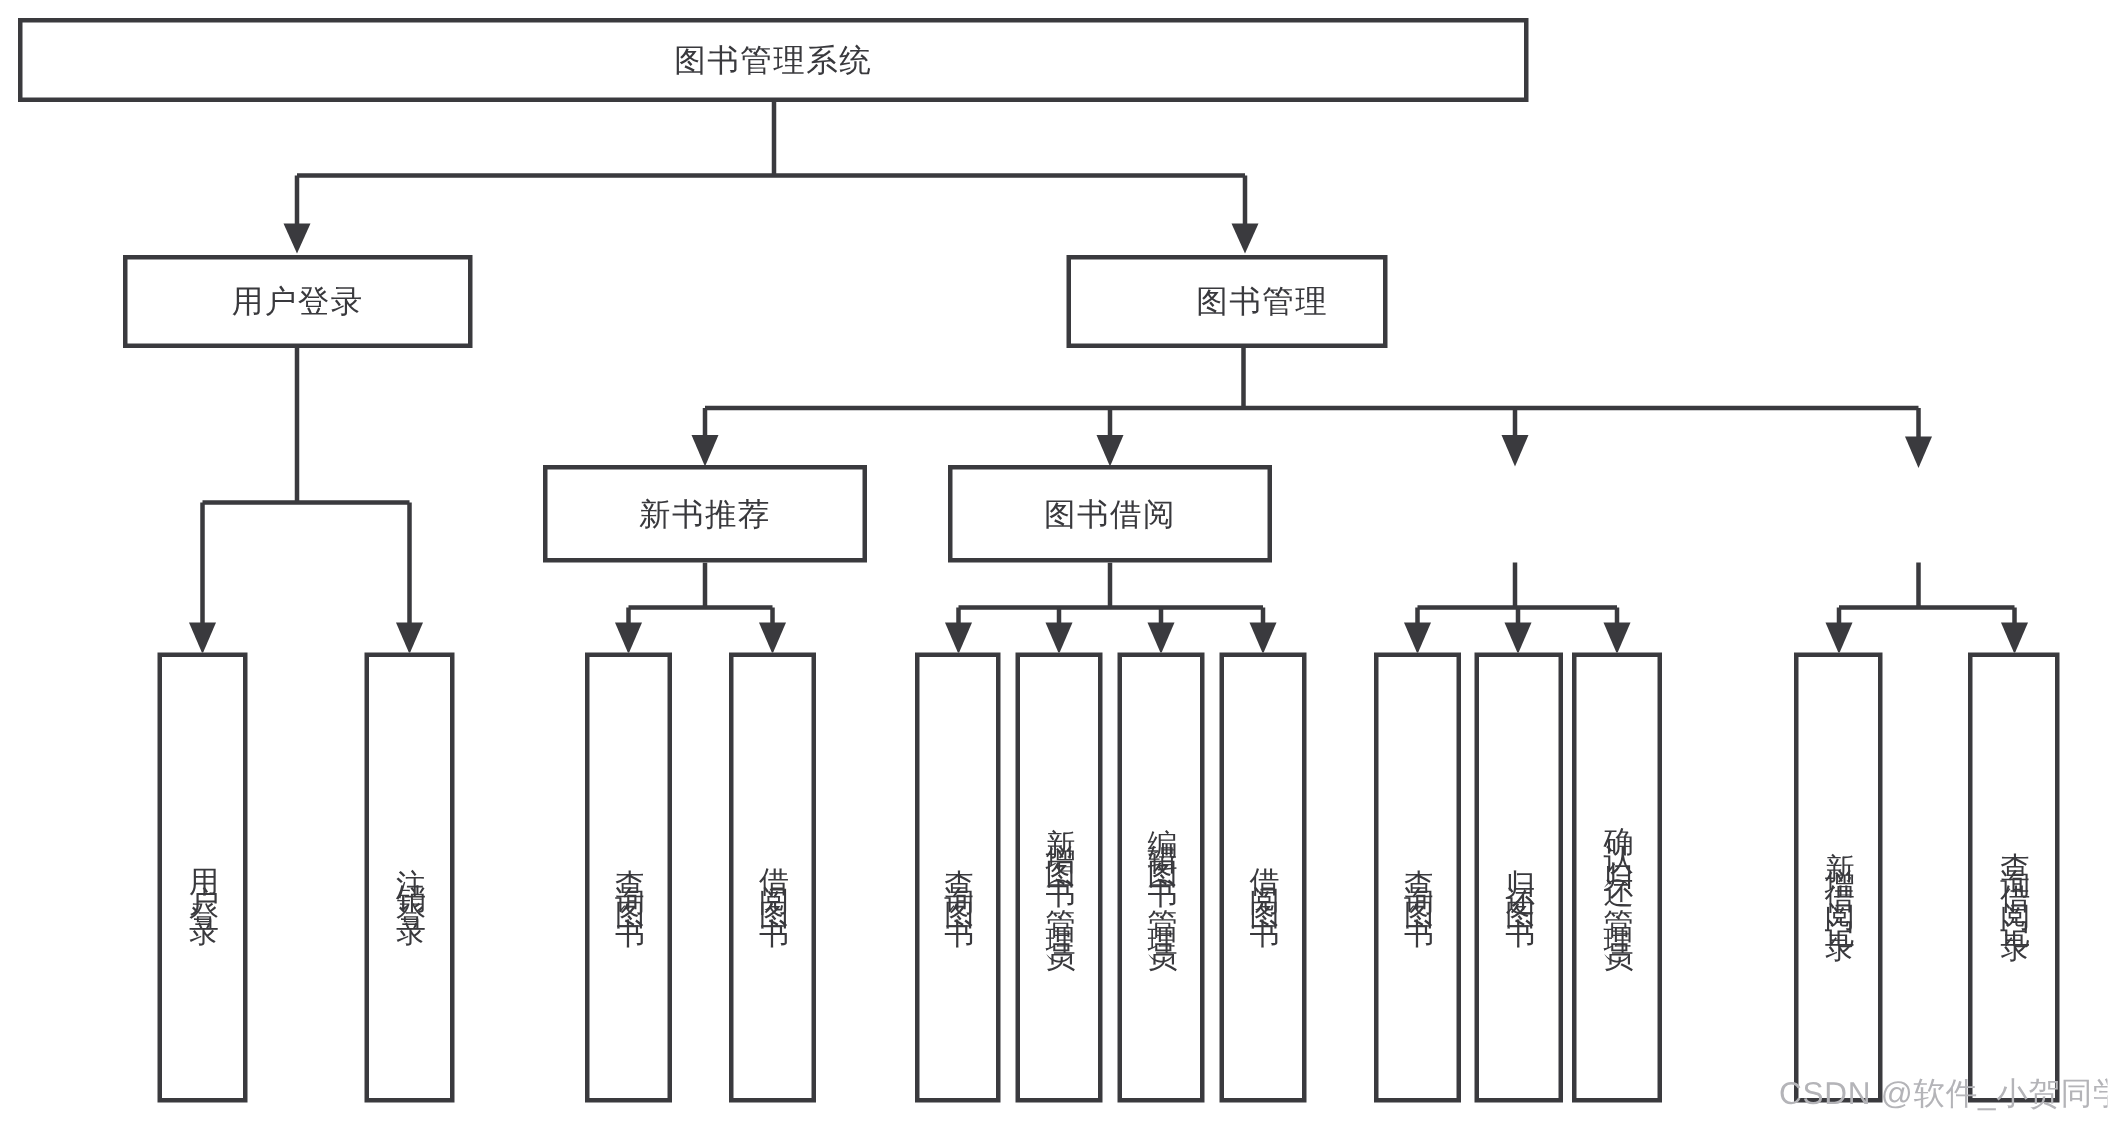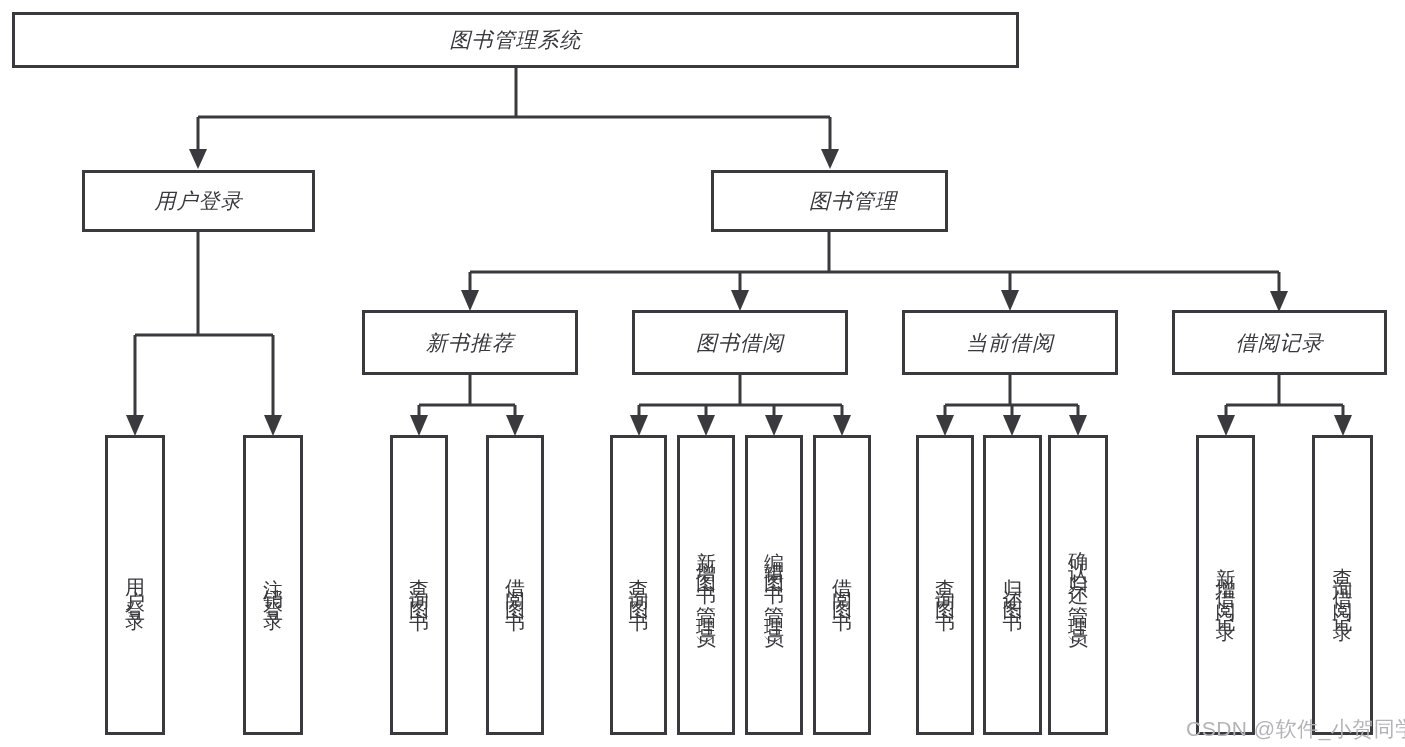--- a/index.html
+++ b/index.html
@@ -12,21 +12,21 @@
   svg.wires { position: absolute; left: 0; top: 0; z-index: 1; }
   .wires path { fill: none; stroke: var(--line, #3a3a3e); stroke-width: 3; }
   .wires polygon { fill: var(--line, #3a3a3e); stroke: none; }
   .node {
     position: absolute; box-sizing: border-box;
     background: #ffffff; border: 3px solid var(--line, #3a3a3e);
     color: var(--text, #39393d);
     display: flex; align-items: center; justify-content: center;
     z-index: 2;
   }
-  .node.h { font-size: 21px; letter-spacing: 1px; white-space: nowrap; font-style: italic; }
+  .node.h { font-size: 21px; letter-spacing: 1px; white-space: nowrap; }
   .vtext {
     writing-mode: vertical-rl; text-orientation: mixed;
     font-size: 20px; letter-spacing: 11px; line-height: 1.15;
   }
   .watermark {
     position: absolute; left: 1186px; top: 715px;
     font-size: 21px; letter-spacing: 0.5px; white-space: nowrap;
     color: var(--watermark, #b4b4b8); z-index: 5;
   }
 </style>
@@ -74,26 +74,24 @@
     <g>
       <path d="M1279 375 V405 M1226 405 H1343 M1226 405 V417 M1343 405 V417"></path>
       <polygon points="1217,415 1235,415 1226,436"></polygon>
       <polygon points="1334,415 1352,415 1343,436"></polygon>
     </g>
   </svg>
 
   <div class="node h" style="left:12px; top:12px; width:1007px; height:56px;">图书管理系统</div>
 
   <div class="node h" style="left:82px; top:170px; width:233px; height:62px;">用户登录</div>
-  <div class="node h" style="left:711px; top:170px; width:237px; height:62px;padding-left:47px;">图书管理</div>
+  <div class="node h" style="left:711px; top:170px; width:214px; height:62px;padding-left:47px;">图书管理</div>
 
   <div class="node h" style="left:632px; top:310px; width:216px; height:65px;">图书借阅</div>
   <div class="node h" style="left:362px; top:310px; width:216px; height:65px;">新书推荐</div>
-  <div class="node h" style="left:902px; top:310px; width:216px; height:65px;">当前借阅</div>
-  <div class="node h" style="left:1172px; top:310px; width:215px; height:65px;">借阅记录</div>
 
   <div class="node" style="left:105px; top:435px; width:60px; height:300px;">
     <span class="vtext">用户登录</span>
   </div>
   <div class="node" style="left:243px; top:435px; width:60px; height:300px;">
     <span class="vtext">注销登录</span>
   </div>
 
   <div class="node" style="left:390px; top:435px; width:58px; height:300px;">
     <span class="vtext">查询图书</span>

